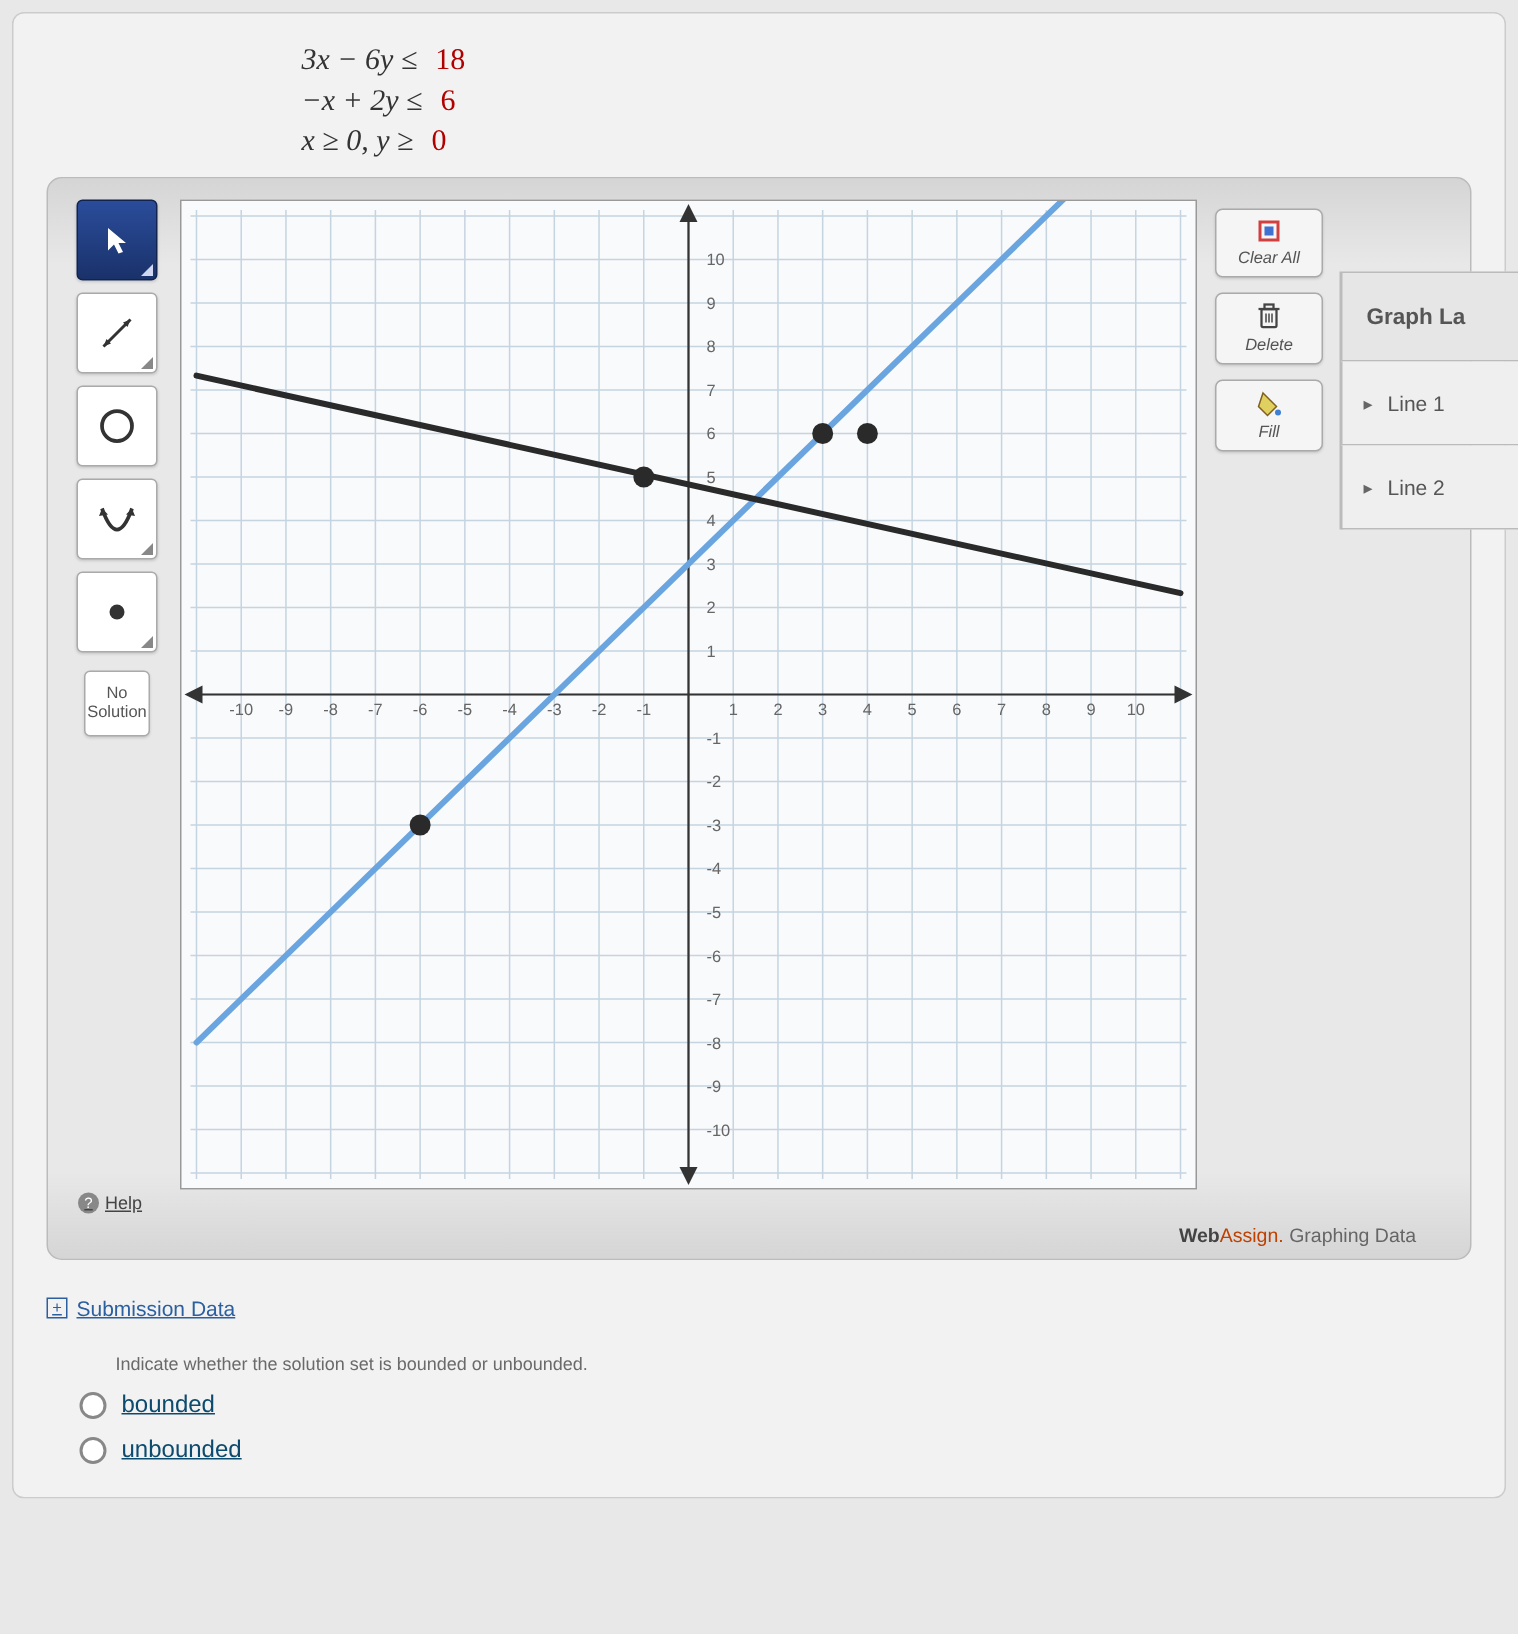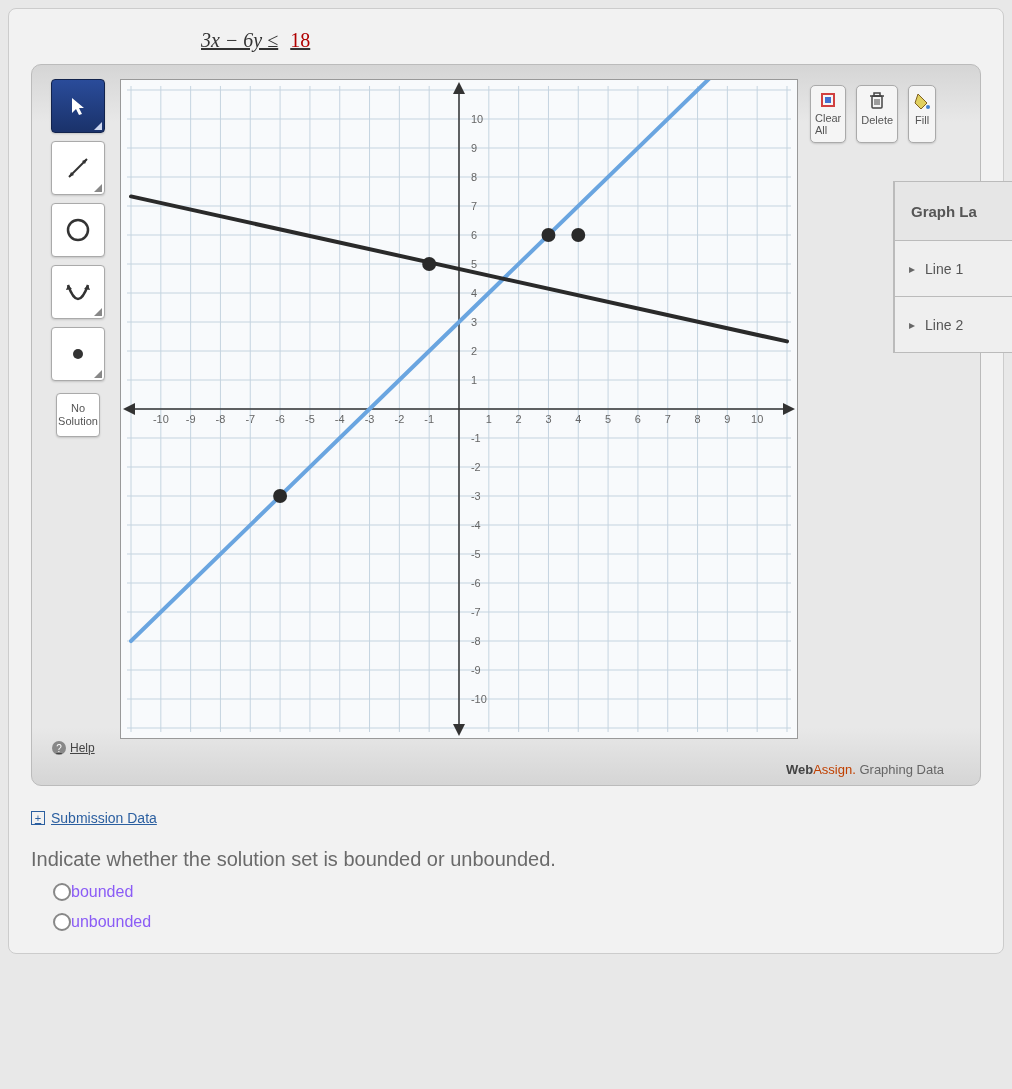--- a/index.html
+++ b/index.html
@@ -25,21 +25,21 @@
       margin-bottom: 14px;
     }
     .eq-block {
       font-family: "Times New Roman", serif;
       font-size: 20px;
       font-style: italic;
       color: #333;
       margin-left: 170px;
       line-height: 1.35;
     }
-    .eq-row { white-space: pre; text-decoration: underline; }
+    .eq-row { white-space: pre; }
     .eq-rhs { color: #b00000; font-style: normal; margin-left: 12px;}
 
     .graph-wrap {
       background: linear-gradient(#d5d5d5,#e8e8e8 8%,#e8e8e8 92%,#d5d5d5);
       border: 1px solid #bbb;
       border-radius: 10px;
       margin-top: 10px;
       padding: 10px 10px 8px 10px;
       position: relative;
       height: 722px;
@@ -105,21 +105,21 @@
       position: absolute;
       left: 88px; top: 14px;
       width: 678px; height: 660px;
       background: #f8fafc;
       border: 1px solid #999;
     }
     .toolbar-right {
       position: absolute;
       left: 778px; top: 20px;
       width: 72px;
-      display: flex; flex-direction: row; gap: 10px;
+      display: flex; flex-direction: column; gap: 10px; font-style: italic;
     }
     .action-btn {
       background: #f5f5f5;
       border: 1px solid #aaa;
       border-radius: 5px;
       padding: 6px 4px;
       display: flex; flex-direction: column; align-items: center; gap: 4px;
       font-size: 11px; color: #555;
       box-shadow: 0 1px 2px rgba(0,0,0,0.15);
     }
@@ -167,42 +167,45 @@
     }
     .sub-data .plus {
       width: 14px; height: 14px;
       border: 1px solid #2b5fa0;
       font-size: 11px; line-height: 12px;
       text-align: center;
       text-decoration: none;
       color: #2b5fa0;
     }
     .question2 {
-      font-size: 20px; color: #6a6a6a;
+      font-size: 12px; color: #6a6a6a;
       margin-top: 22px;
+      margin-left: 46px;
     }
     .radio-group { margin-top: 12px; margin-left: 22px; display: flex; flex-direction: column; gap: 12px; }
-    .radio-row { display: flex; align-items: center; font-size: 16px; color: #8b5cf6;}
+    .radio-row { display: flex; align-items: center; gap: 10px; font-size: 16px; color: #0c4a6e; text-decoration: underline;}
     .radio-circ { width: 18px; height: 18px; border-radius: 50%; border: 2px solid #888; background: #fff;}
 
     svg .grid line { stroke: #c5d4e0; stroke-width: 1; }
     svg .axis line { stroke: #333; stroke-width: 1.5; }
     svg .tick text { fill: #666; font-size: 11px; font-family: Arial; }
     svg .line-a { stroke: #2a2a2a; stroke-width: 4; stroke-linecap: round;}
     svg .line-b { stroke: #6aa5e0; stroke-width: 4; stroke-linecap: round;}
     svg .pt { fill: #2a2a2a; }
     svg .arrow { fill: #333; }
   </style>
 </head>
 <body>
 
 <div class="question-panel">
 
   <div class="eq-block">
     <div class="eq-row"><span>3x − 6y ≤</span><span class="eq-rhs">18</span></div>
+    <div class="eq-row"><span>−x + 2y ≤</span><span class="eq-rhs">6</span></div>
+    <div class="eq-row"><span>x ≥ 0, y ≥</span><span class="eq-rhs">0</span></div>
   </div>
 
   <div class="graph-wrap">
 
     <div class="toolbar-left">
       <div class="tool-btn selected">
         <svg width="22" height="22">
             <path d="M5 3 L5 18 L9 14 L12 20 L15 19 L12 13 L17 13 Z" fill="#fff"></path>
           </svg>
         <div class="tool-corner"></div>

